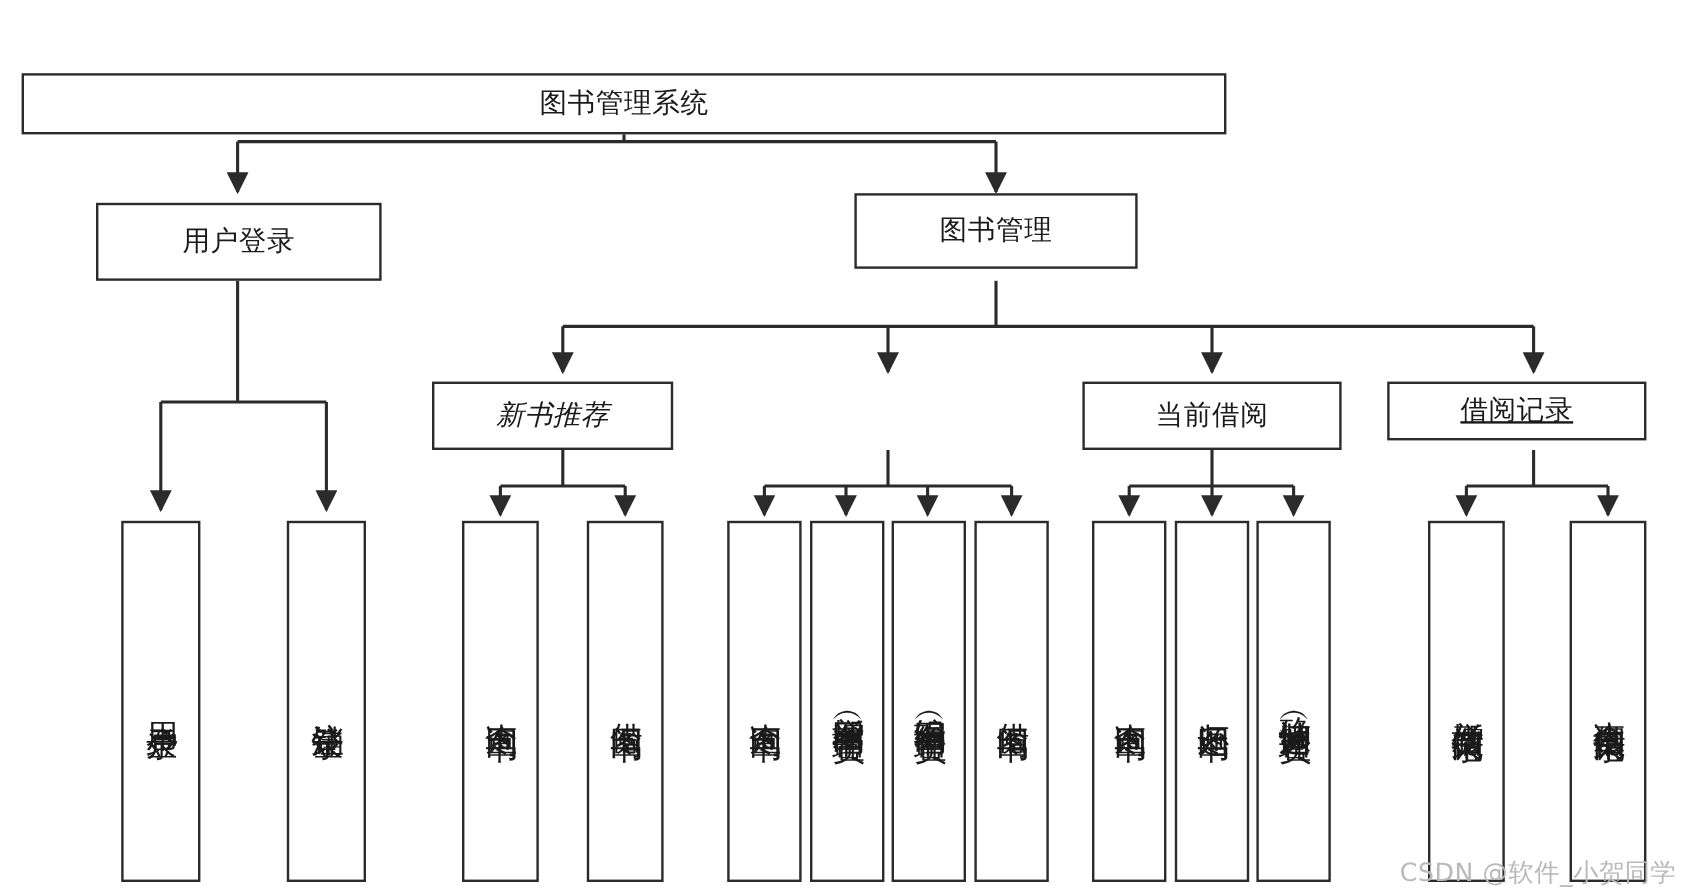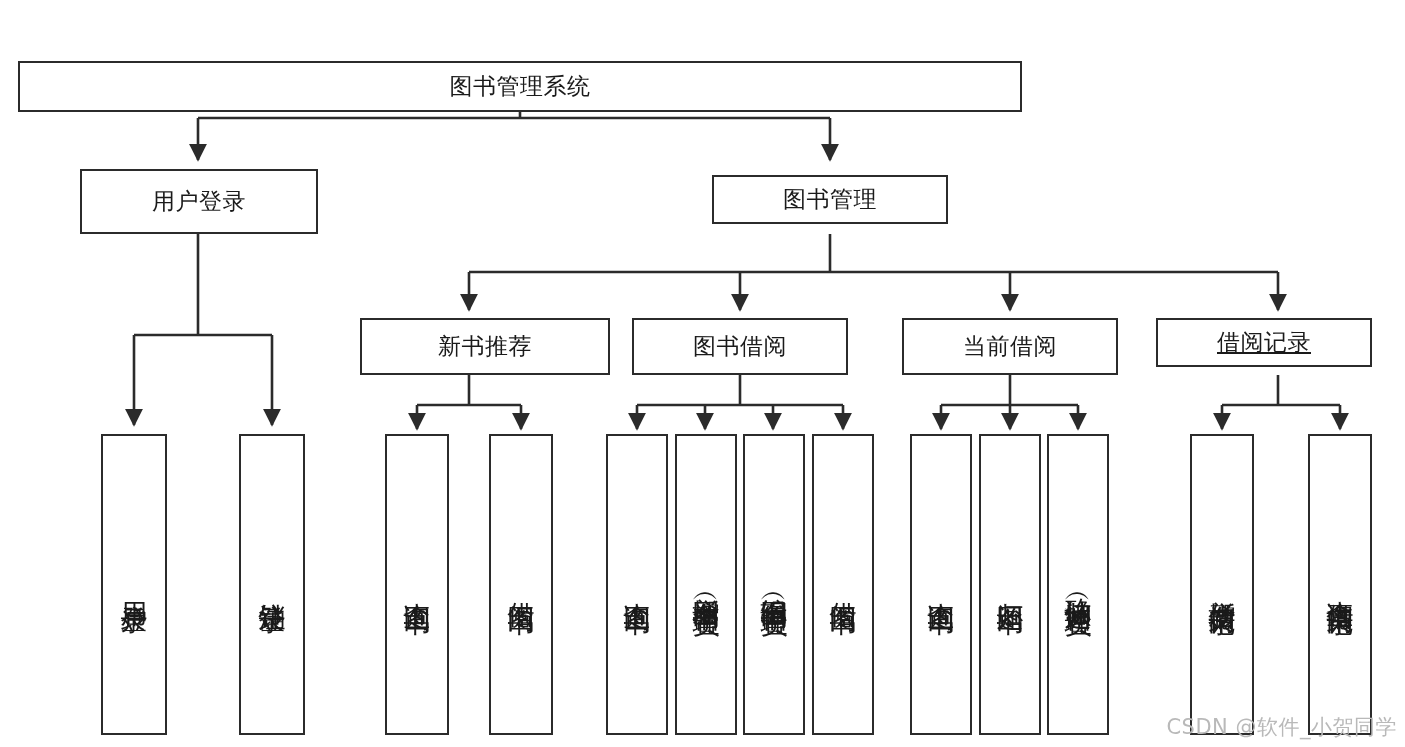--- a/index.html
+++ b/index.html
@@ -130,29 +130,26 @@
     </g>
   </svg>
 
   <div class="node root horizontal" style="left:18px; top:14px; width:1004px; height:51px;margin-top:47px;">
     <span class="node-label">图书管理系统</span>
   </div>
 
   <div class="node horizontal" style="left:80px; top:169px; width:238px; height:65px;">
     <span class="node-label">用户登录</span>
   </div>
-  <div class="node horizontal" style="left:712px; top:175px; width:236px; height:49px;">
+  <div class="node horizontal" style="left:712px; top:161px; width:236px; height:63px;">
     <span class="node-label">图书管理</span>
   </div>
 
-  <div class="node horizontal" style="left:360px; top:318px; width:250px; height:57px;">
+  <div class="node horizontal" style="left:360px; top:318px; width:201px; height:57px;font-style:italic;">
     <span class="node-label">新书推荐</span>
-  </div>
-  <div class="node horizontal" style="left:632px; top:318px; width:216px; height:57px;">
-    <span class="node-label">图书借阅</span>
   </div>
   <div class="node horizontal" style="left:902px; top:318px; width:216px; height:57px;justify-content:center;">
     <span class="node-label">当前借阅</span>
   </div>
   <div class="node horizontal" style="left:1156px; top:318px; width:216px; height:49px;text-decoration:underline;">
     <span class="node-label">借阅记录</span>
   </div>
 
   <div class="node vertical" style="left:101px; top:434px; width:66px; height:301px;">
     <span class="node-label">用户登录</span>

